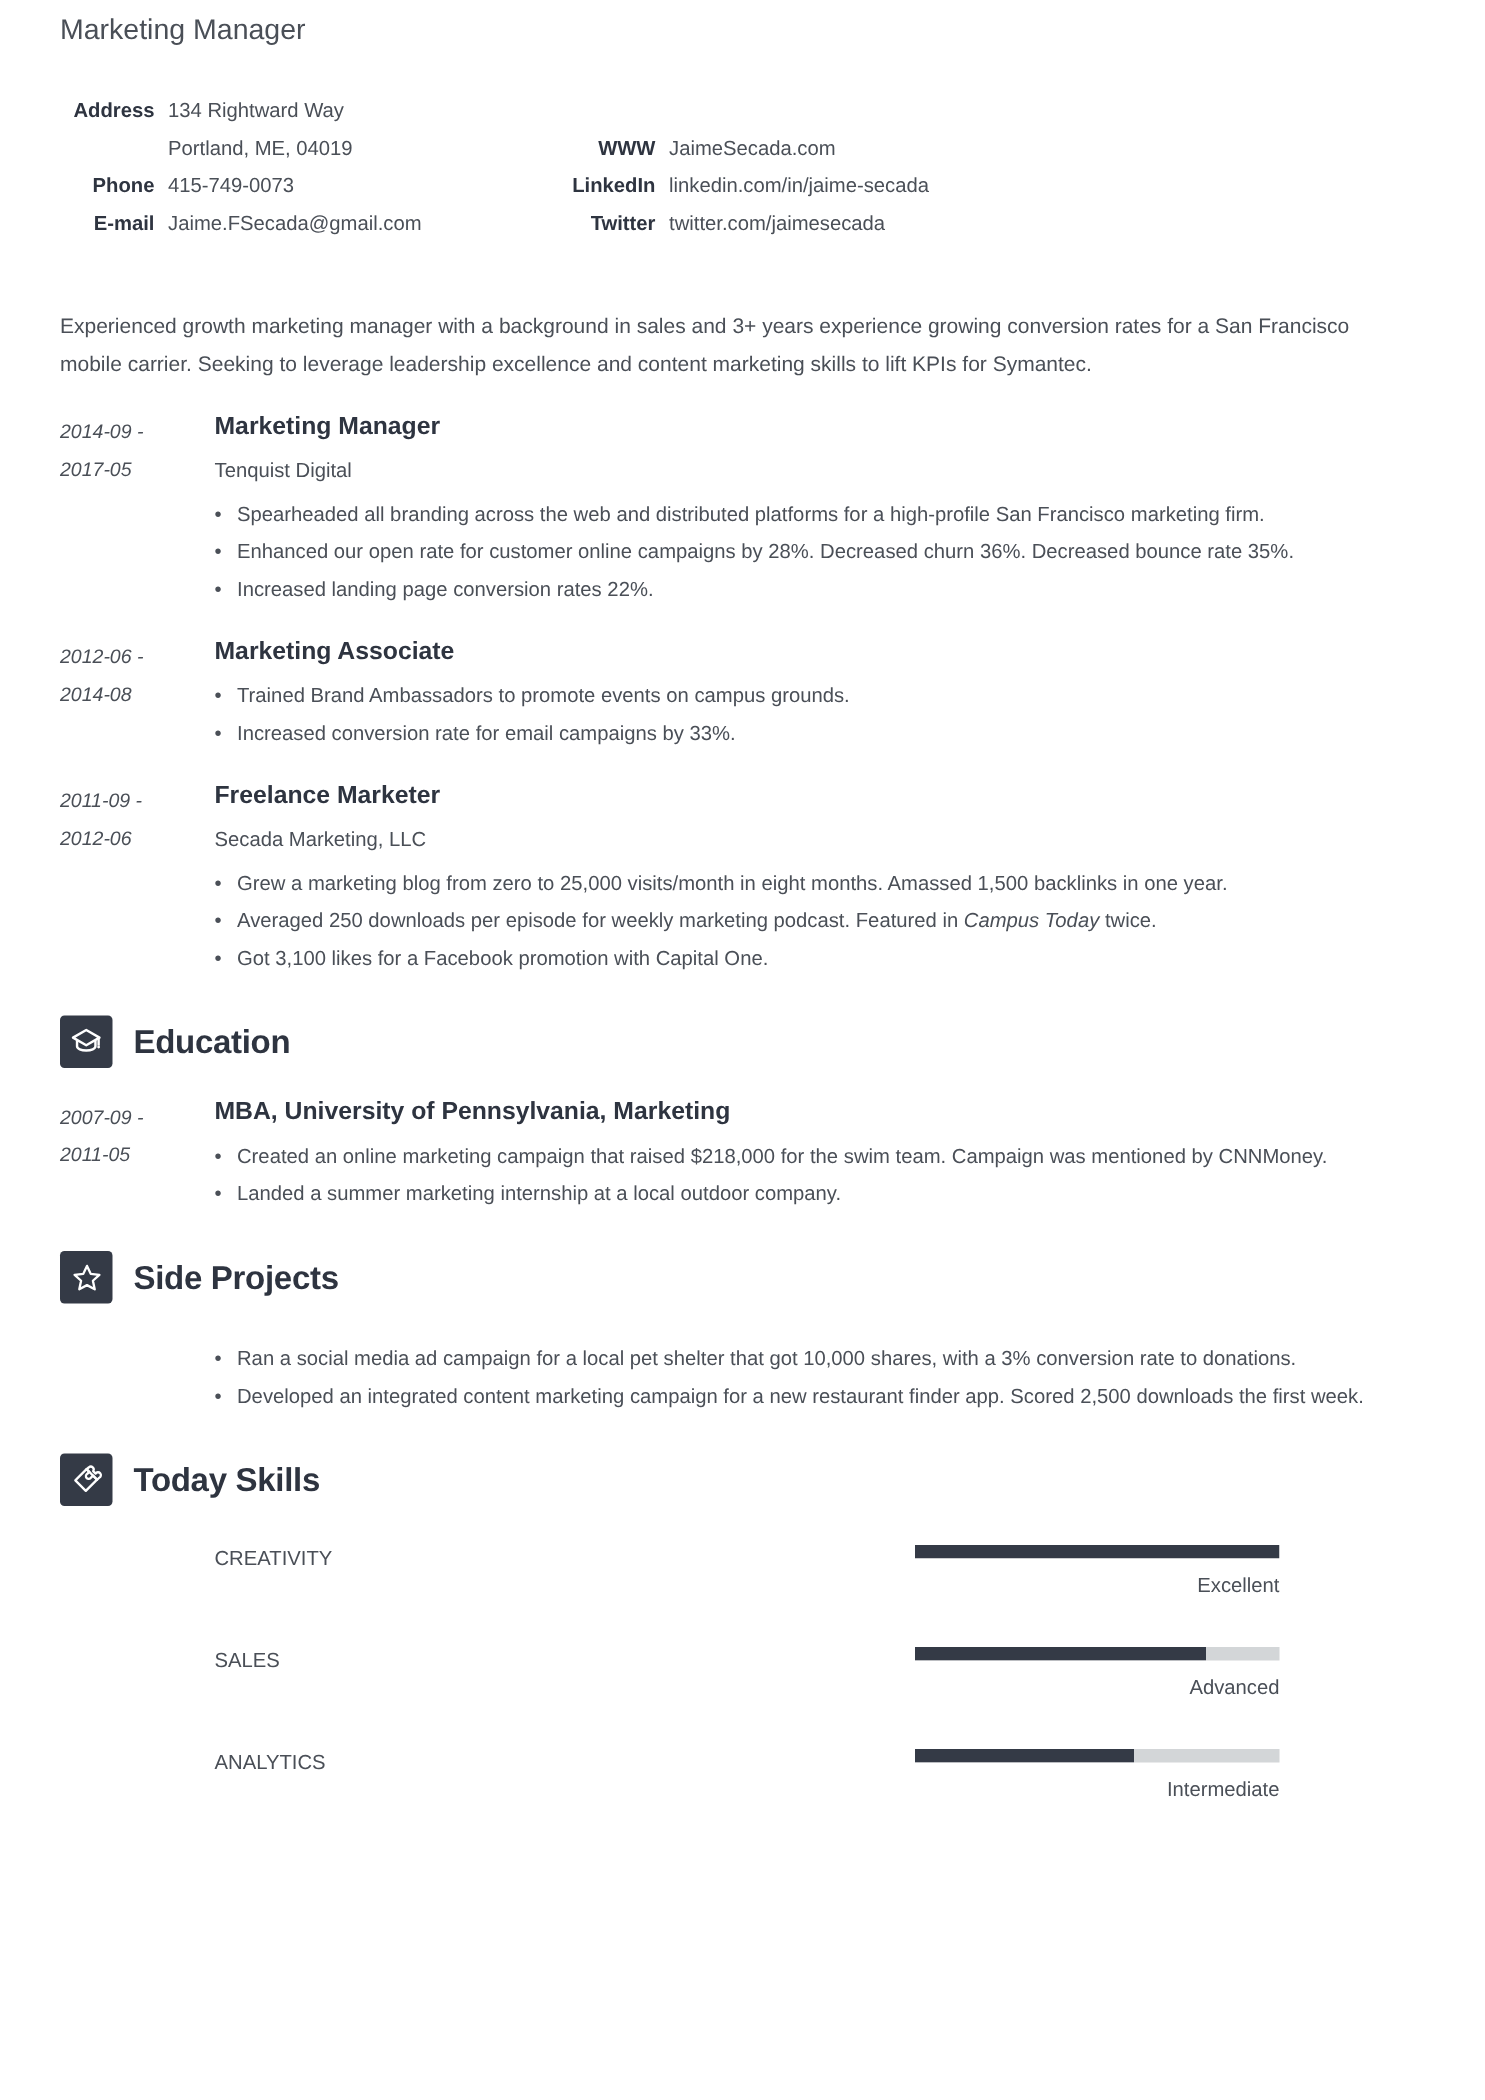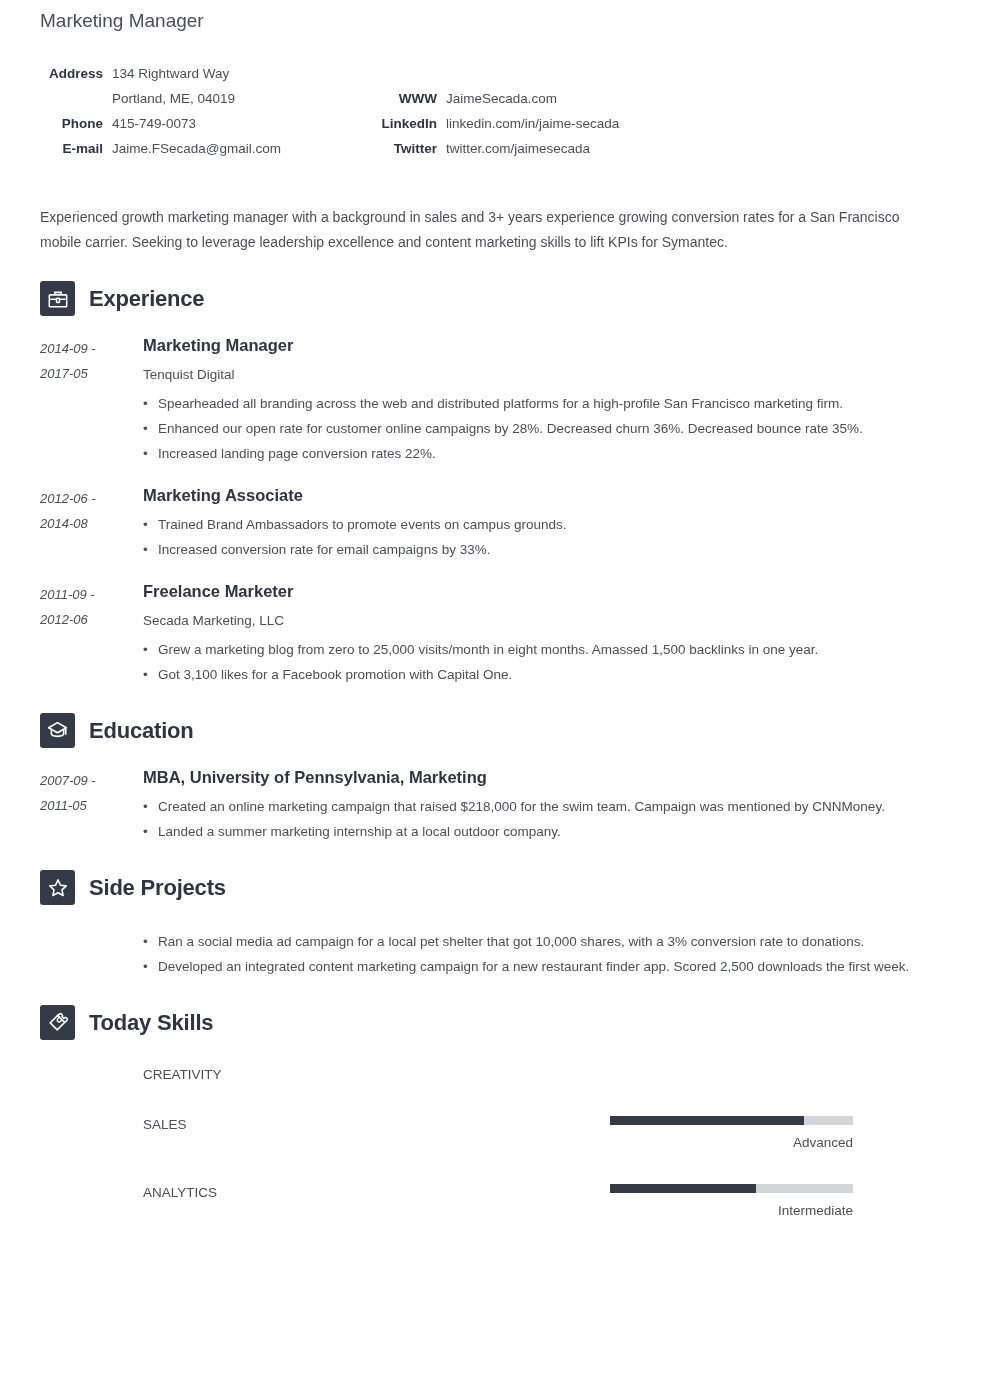--- a/index.html
+++ b/index.html
@@ -214,31 +214,20 @@
       </div>
       <div class="contact-row">
         <span class="contact-label">Twitter</span>
         <span class="contact-value">twitter.com/jaimesecada</span>
       </div>
     </div>
   </div>
 
   <div class="summary">Experienced growth marketing manager with a background in sales and 3+ years experience growing conversion rates for a San Francisco mobile carrier. Seeking to leverage leadership excellence and content marketing skills to lift KPIs for Symantec.</div>
 
-  <div class="section-head">
-    <span class="sec-icon">
-      <svg width="22" height="22" viewBox="0 0 24 24" fill="none" stroke="#ffffff" stroke-width="1.7">
-        <rect x="2.5" y="7.5" width="19" height="13" rx="0.8"></rect>
-        <path d="M8.5 7.5V4.8h7v2.7"></path>
-        <rect x="10.4" y="11.2" width="3.2" height="4.6" rx="0.6"></rect>
-        <path d="M2.5 12.2h7.9M13.6 12.2h7.9"></path>
-      </svg>
-    </span>
-    <span class="sec-title">Experience</span>
-  </div>
 
   <div class="entry">
     <div class="entry-dates">
       <div>2014-09 -</div>
       <div>2017-05</div>
     </div>
     <div class="entry-body">
       <div class="entry-role">Marketing Manager</div>
       <div class="entry-org">Tenquist Digital</div>
       <ul class="bullets">
@@ -266,20 +255,21 @@
   <div class="entry">
     <div class="entry-dates">
       <div>2011-09 -</div>
       <div>2012-06</div>
     </div>
     <div class="entry-body">
       <div class="entry-role">Freelance Marketer</div>
       <div class="entry-org">Secada Marketing, LLC</div>
       <ul class="bullets">
         <li>Grew a marketing blog from zero to 25,000 visits/month in eight months. Amassed 1,500 backlinks in one year.</li>
+        <li><span>Averaged 250 downloads per episode for weekly marketing podcast. Featured in </span><em>Campus Today</em><span> twice.</span></li>
         <li>Got 3,100 likes for a Facebook promotion with Capital One.</li>
       </ul>
     </div>
   </div>
 
   <div class="section-head">
     <span class="sec-icon">
       <svg width="23" height="23" viewBox="0 0 24 24" fill="none" stroke="#ffffff" stroke-width="1.7" stroke-linejoin="round">
         <path d="M12 3.8 2.8 9.1 12 14.4l9.2-5.3z"></path>
         <path d="M5.6 10.9v4.3c0 1.6 2.9 2.9 6.4 2.9s6.4-1.3 6.4-2.9v-4.3"></path>
@@ -328,20 +318,26 @@
         <path d="M13.9 3.3a2 2 0 0 1 2.9 2.7l1.7 1.7a2 2 0 1 1 2.5 2.9l-1.4 1.4-7.4-7.4z"></path>
         <path d="M12.2 4.6 4.4 12.4l7.3 7.3 7.8-7.8-2.8-2.8-1.4 1.4a1.9 1.9 0 1 1-2.6-2.6l1.4-1.4z"></path>
       </svg>
     </span>
     <span class="sec-title">Today Skills</span>
   </div>
 
   <div class="skills">
     <div class="skill-row">
       <div class="skill-name">CREATIVITY</div>
+      <div class="skill-meter">
+        <div class="bar-track">
+          <div class="bar-fill" style="width: 100%;"></div>
+        </div>
+        <div class="skill-level">Excellent</div>
+      </div>
     </div>
     <div class="skill-row">
       <div class="skill-name">SALES</div>
       <div class="skill-meter">
         <div class="bar-track">
           <div class="bar-fill" style="width: 80%;"></div>
         </div>
         <div class="skill-level">Advanced</div>
       </div>
     </div>

